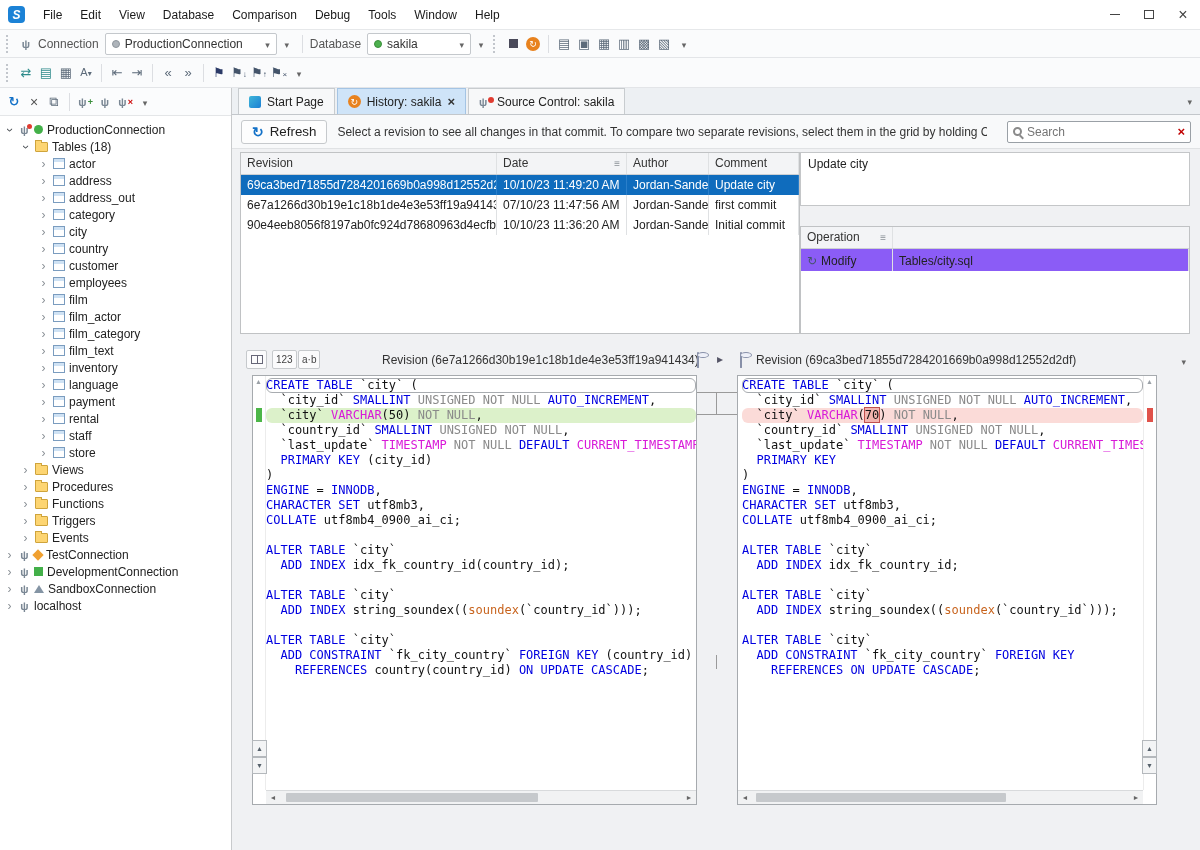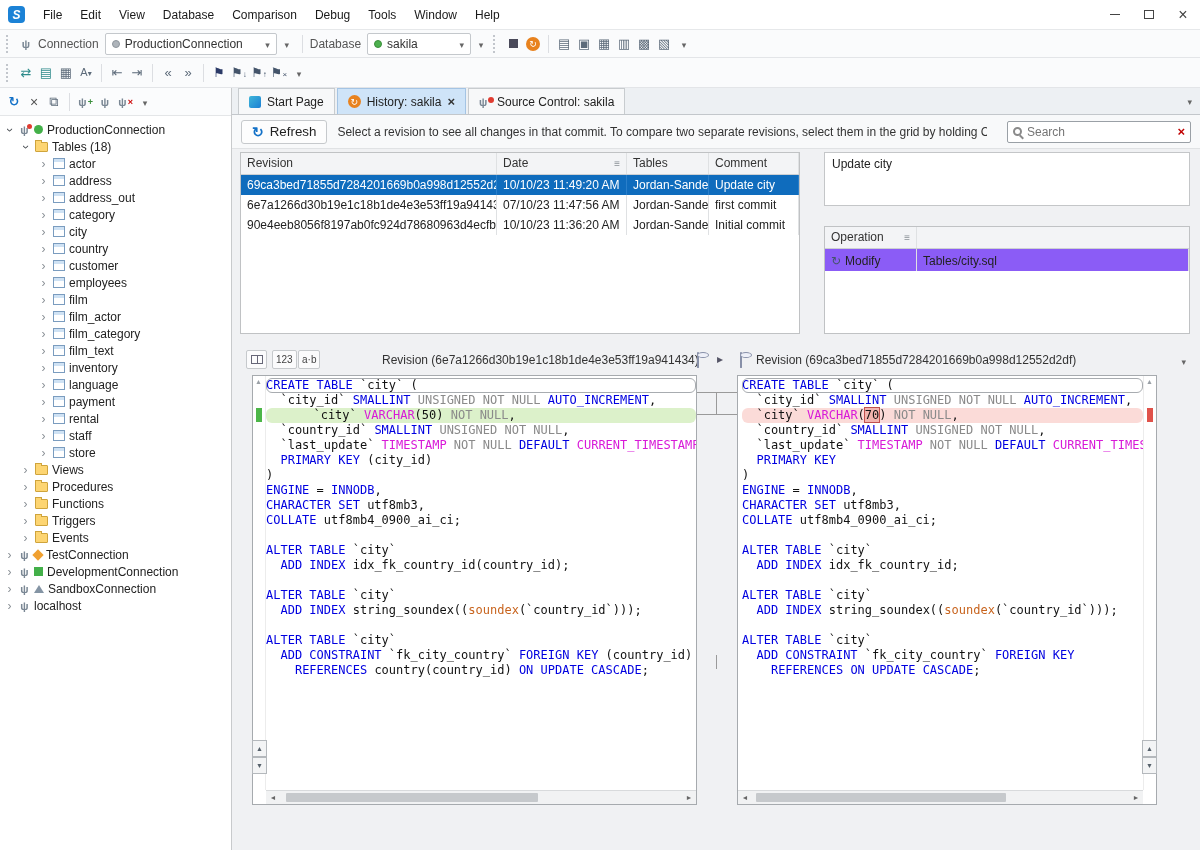--- a/index.html
+++ b/index.html
@@ -84,21 +84,21 @@
   .refresh-glyph { color:#1472c8; font-weight:bold; font-size:14px; }
   .refresh-glyph::before { content:"↻"; }
   .instruction { color:#333; white-space:nowrap; overflow:hidden; }
   .history-toolbar .spacer { flex:1; }
   .search-box { width:184px; height:22px; background:#fff; border:1px solid #9aa0a6; border-radius:2px; display:flex; align-items:center; padding:0 5px; gap:5px; flex:none; }
   .mag { position:relative; width:9px; height:9px; border:2px solid #8a8a8a; border-radius:50%; flex:none; }
   .mag::after { content:""; position:absolute; right:-4px; bottom:-4px; width:5px; height:2px; background:#8a8a8a; transform:rotate(45deg); }
   .search-box input { flex:1; border:none; outline:none; font-size:12px; color:#7f1d1d; min-width:0; background:transparent; font-family:inherit; }
   .search-clear::before { content:"×"; color:#c00000; font-weight:bold; font-size:13px; }
 
-  .grids-row { height:196px; padding:3px 10px 0 8px; display:flex; gap:24px; flex:none; }
+  .grids-row { height:196px; padding:3px 10px 0 8px; display:flex; gap:0; flex:none; }
   .grid { background:#fff; border:1px solid #c0c2c4; display:flex; flex-direction:column; overflow:hidden; }
   .rev-grid { width:560px; height:182px; flex:none; }
   .g-header { display:flex; background:#f3f4f6; border-bottom:1px solid #cdd0d3; flex:none; }
   .g-row { display:flex; flex:none; }
   .g-cell { padding:3px 6px; border-right:1px solid #dfe1e3; overflow:hidden; white-space:nowrap; display:flex; align-items:center; gap:4px; }
   .g-header .g-cell { color:#333; height:21px; padding-top:2px; }
   .c-rev { width:256px; flex:none; } .c-date { width:130px; flex:none; } .c-auth { width:82px; flex:none; } .c-com { flex:1; }
   .g-row .g-cell { height:20px; }
   .g-row.selected .g-cell { background:#0f6cbd; color:#fff; border-right-color:#2a7fca; }
   .g-fill { flex:1; background:#fff; }
@@ -127,21 +127,21 @@
 
   
   .diff-area { height:434px; padding-left:20px; display:flex; flex:none; }
   .pane { position:relative; width:445px; height:430px; background:#fff; border:1px solid #a6aaae; flex:none; }
   .pane-right { width:420px; }
   .code { position:absolute; top:0; bottom:14px; overflow:hidden; font-family:"DejaVu Sans Mono","Liberation Mono",monospace; font-size:12px; line-height:15px; white-space:pre; padding-top:2px; }
   .pane-left .code { left:13px; right:0; }
   .pane-right .code { left:0; right:13px; padding-left:4px; }
   .code-line { height:15px;border-radius:6px; }
   .code-line:first-child { outline:1px solid #a8acb0; outline-offset:-1px; }
-  .hl-add { background:#dcf1ca;padding-left:33px; }
+  .hl-add { background:#dcf1ca; }
   .hl-rem { background:#fbdbd8; }
   .tok-k { color:#0000e0; } .tok-g { color:#8a8a8a; } .tok-m { color:#d819d8; }
   .tok-f { color:#c8641e; } .tok-t { color:#111; }
   .tok-er { color:#111; background:#f2b4ae; outline:1px solid #c0504d; }
   .margin-col { position:absolute; top:0; bottom:14px; width:13px; background:#fff; }
   .pane-left .margin-col { left:0; border-right:1px solid #ececec; }
   .pane-right .margin-col { right:0; border-left:1px solid #ececec; }
   .m-arrow { position:absolute; top:2px; left:2px; color:#9aa0a6; font-size:7px; }
   .m-arrow::before { content:"▲"; }
   .marker { position:absolute; left:3px; top:32px; width:6px; height:14px; }
@@ -519,21 +519,21 @@
         <div class="grid rev-grid">
           <div class="g-header">
             <span class="g-cell c-rev">
                 <span>Revision</span>
               </span>
             <span class="g-cell c-date">
                 <span>Date</span>
                 <span class="sort-glyph"></span>
               </span>
             <span class="g-cell c-auth">
-                <span>Tables</span>
+                <span>Author</span>
               </span>
             <span class="g-cell c-com">
                 <span>Comment</span>
               </span>
           </div>
           <div class="g-row selected">
             <span class="g-cell c-rev">69ca3bed71855d7284201669b0a998d12552d2df</span>
             <span class="g-cell c-date">10/10/23 11:49:20 AM</span>
             <span class="g-cell c-auth">Jordan-Sanders</span>
             <span class="g-cell c-com">Update city</span>

